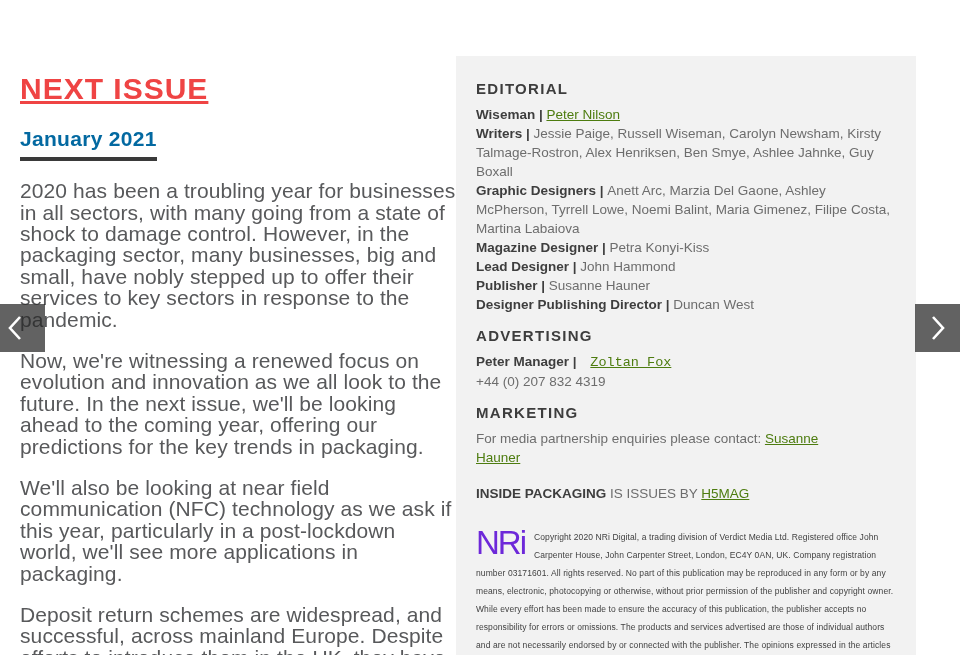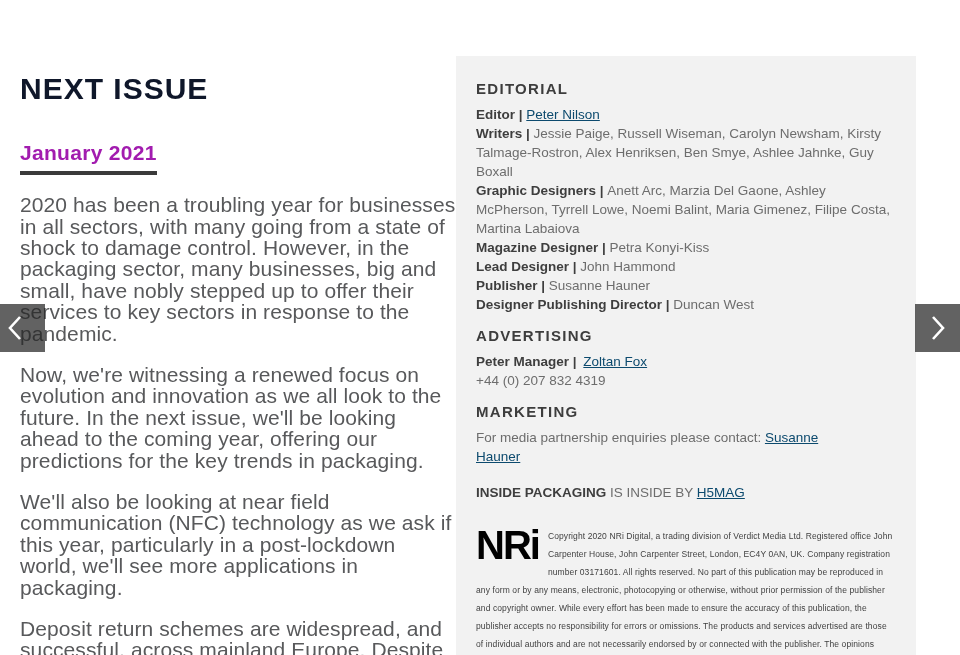--- a/index.html
+++ b/index.html
@@ -7,24 +7,24 @@
   body {
     position:relative; overflow:hidden; background:#ffffff;
     font-family:"Liberation Sans", sans-serif;
     -webkit-font-smoothing:antialiased;
   }
 
   
   .left-col { position:absolute; left:20px; top:74px; width:437px; }
   .page-title {
     font-size:30px; font-weight:700; letter-spacing:1px;
-    color:#0f172a; line-height:1; margin-bottom:37px;
+    color:#ef4444; line-height:1; margin-bottom:23px;text-decoration:underline;
   }
   .issue-subtitle {
-    display:inline-block; font-size:21px; font-weight:700; color:#a21caf;
+    display:inline-block; font-size:21px; font-weight:700; color:#0369a1;
     line-height:1.1; letter-spacing:0.3px;
     padding-bottom:7px; border-bottom:4px solid #3a3a3a; margin-bottom:19px;
   }
   .body-para {
     font-size:21px; line-height:21.4px; color:#58595b;
     letter-spacing:0.1px; margin-bottom:20px;
   }
 
   
   .panel {
@@ -32,31 +32,31 @@
     background:#f2f2f2; padding:24px 20px 0 20px;
   }
   .sec-heading {
     font-size:15px; font-weight:700; letter-spacing:1.3px;
     color:#3d3d3d; line-height:1.2; margin-bottom:7px;
   }
   .credit-section { margin-bottom:13px; }
   .credit-line { font-size:13.5px; line-height:19px; color:#6d6d6d; }
   .seg-label { font-weight:700; color:#3e3e3e; }
   .seg-plain { color:#6d6d6d; }
-  a.seg-link { color:#0c4a6e; text-decoration:underline; cursor:pointer; }
+  a.seg-link { color:#4d7c0f; text-decoration:underline; cursor:pointer; }
   .sec-marketing .credit-line { max-width:378px; }
-  .sec-advertising .seg-link { margin-left:3px; }
+  .sec-advertising .seg-link { margin-left:10px;font-family:Liberation Mono, monospace; }
 
   .powered-lines { margin-top:17px; }
   .powered-line { font-size:13.5px; line-height:20px; color:#6d6d6d; }
 
   .copyright-block { margin-top:22px; color:#3f3f3f; }
   .nri-logo {
-    float:left; font-size:40px; font-weight:700; letter-spacing:-2px;
-    line-height:0.85; color:#000000; margin:3px 9px 3px 0;
+    float:left; font-size:33px; font-weight:400; letter-spacing:-2px;
+    line-height:0.85; color:#6d28d9; margin:3px 9px 3px 0;
   }
   .copyright-text { font-size:8.5px; line-height:9.8px; letter-spacing:0.1px; }
 
   
   .nav-btn {
     position:absolute; top:304px; width:45px; height:48px; border:none;
     background:rgba(38,38,38,0.72);
     display:flex; align-items:center; justify-content:center; cursor:pointer;
   }
   .nav-prev { left:0; justify-content:flex-start; padding-left:5px; }
@@ -74,40 +74,40 @@
       <p class="body-para">Now, we're witnessing a renewed focus on evolution and innovation as we all look to the future. In the next issue, we'll be looking ahead to the coming year, offering our predictions for the key trends in packaging.</p>
       <p class="body-para">We'll also be looking at near field communication (NFC) technology as we ask if this year, particularly in a post-lockdown world, we'll see more applications in packaging.</p>
       <p class="body-para">Deposit return schemes are widespread, and successful, across mainland Europe. Despite efforts to introduce them in the UK, they have yet to find a foothold. We look into the new trial in Scotland and ask if 2023 could be the year we see progress on the topic.</p>
     </div>
 </div>
 
 <aside class="panel">
   <div>
       <section class="credit-section sec-editorial">
         <h3 class="sec-heading">EDITORIAL</h3>
-        <div class="credit-line"><span class="seg-label">Editor | </span><a class="seg-link" href="#">Peter Nilson</a></div>
+        <div class="credit-line"><span class="seg-label">Wiseman | </span><a class="seg-link" href="#">Peter Nilson</a></div>
         <div class="credit-line"><span class="seg-label">Writers | </span><span class="seg-plain">Jessie Paige, Russell Wiseman, Carolyn Newsham, Kirsty Talmage-Rostron, Alex Henriksen, Ben Smye, Ashlee Jahnke, Guy Boxall</span></div>
         <div class="credit-line"><span class="seg-label">Graphic Designers | </span><span class="seg-plain">Anett Arc, Marzia Del Gaone, Ashley McPherson, Tyrrell Lowe, Noemi Balint, Maria Gimenez, Filipe Costa, Martina Labaiova</span></div>
         <div class="credit-line"><span class="seg-label">Magazine Designer | </span><span class="seg-plain">Petra Konyi-Kiss</span></div>
         <div class="credit-line"><span class="seg-label">Lead Designer | </span><span class="seg-plain">John Hammond</span></div>
         <div class="credit-line"><span class="seg-label">Publisher | </span><span class="seg-plain">Susanne Hauner</span></div>
         <div class="credit-line"><span class="seg-label">Designer Publishing Director | </span><span class="seg-plain">Duncan West</span></div>
       </section>
       <section class="credit-section sec-advertising">
         <h3 class="sec-heading">ADVERTISING</h3>
         <div class="credit-line"><span class="seg-label">Peter Manager | </span><a class="seg-link" href="#">Zoltan Fox</a></div>
         <div class="credit-line"><span class="seg-plain">+44 (0) 207 832 4319</span></div>
       </section>
       <section class="credit-section sec-marketing">
         <h3 class="sec-heading">MARKETING</h3>
         <div class="credit-line"><span class="seg-plain">For media partnership enquiries please contact: </span><a class="seg-link" href="#">Susanne Hauner</a></div>
       </section>
     </div>
   <div class="powered-lines">
-      <div class="powered-line"><span class="seg-label">INSIDE PACKAGING</span><span class="seg-plain"> IS INSIDE BY </span><a class="seg-link" href="#">H5MAG</a></div>
+      <div class="powered-line"><span class="seg-label">INSIDE PACKAGING</span><span class="seg-plain"> IS ISSUES BY </span><a class="seg-link" href="#">H5MAG</a></div>
     </div>
   <div class="copyright-block">
     <span class="nri-logo">NRi</span>
     <span class="copyright-text">Copyright 2020 NRi Digital, a trading division of Verdict Media Ltd. Registered office John Carpenter House, John Carpenter Street, London, EC4Y 0AN, UK. Company registration number 03171601. All rights reserved. No part of this publication may be reproduced in any form or by any means, electronic, photocopying or otherwise, without prior permission of the publisher and copyright owner. While every effort has been made to ensure the accuracy of this publication, the publisher accepts no responsibility for errors or omissions. The products and services advertised are those of individual authors and are not necessarily endorsed by or connected with the publisher. The opinions expressed in the articles within this publication are those of individual authors and not necessarily those of the publisher.</span>
   </div>
 </aside>
 
 <button class="nav-btn nav-prev">
   <span>
     <svg width="20" height="30" viewBox="0 0 20 30">

